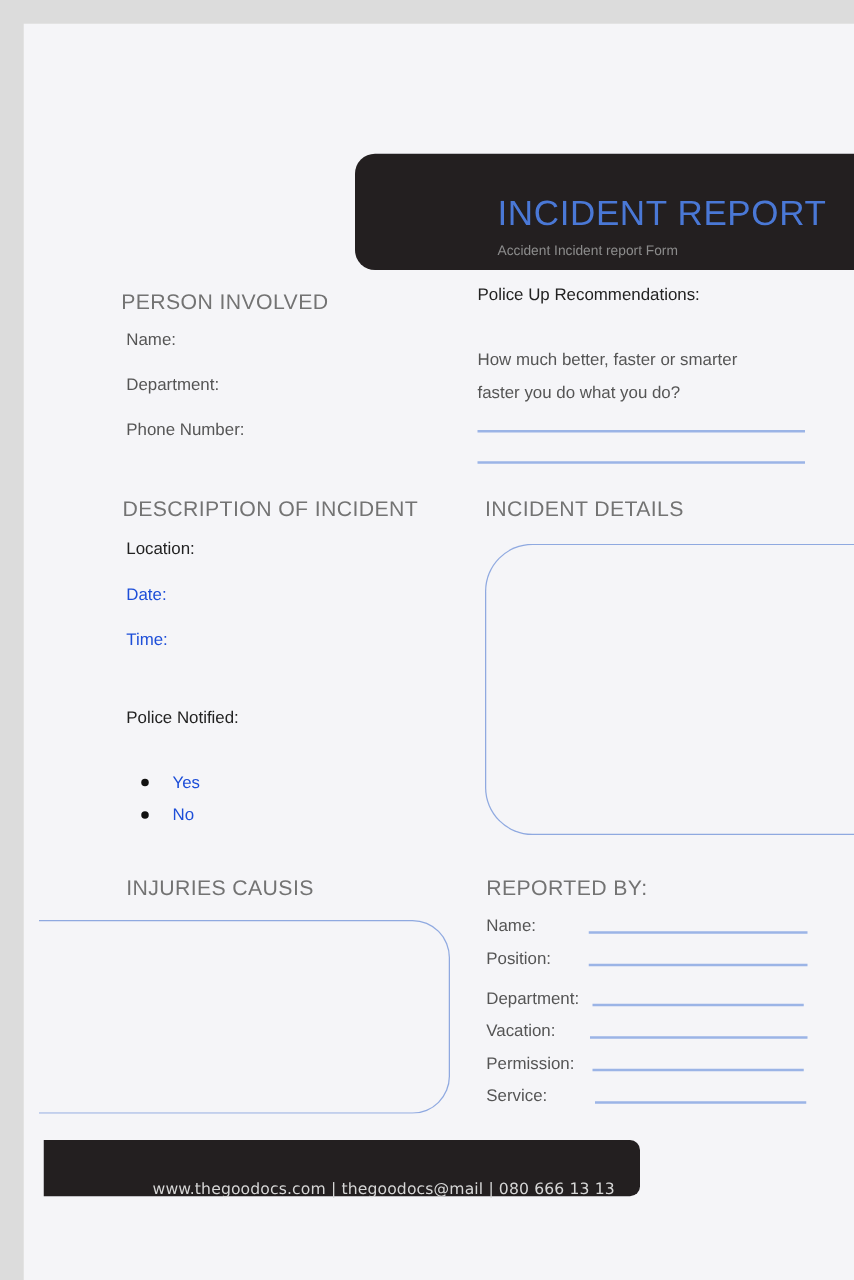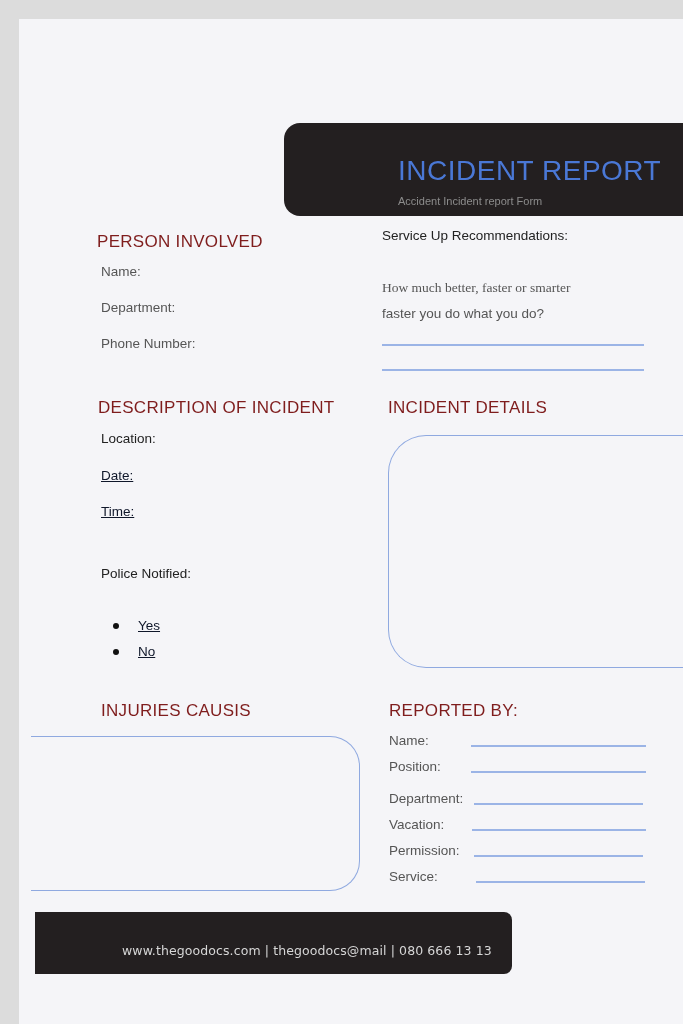--- a/index.html
+++ b/index.html
@@ -26,29 +26,29 @@
       left: 98px; top: 16px;
       font-size: 28px; color: #4a78d6;
       letter-spacing: 0.5px; white-space: nowrap;
     }
     .header-subtitle {
       left: 98px; top: 56px;
       font-size: 11px; color: #8c8c8c;
       white-space: nowrap;
     }
     .section-title {
-      font-size: 17px; color: #7f1d1d;
+      font-size: 17px; color: #737373;
       letter-spacing: 0.3px; white-space: nowrap;
     }
     .label {
       font-size: 13.5px; color: #555;
       white-space: nowrap;
     }
     .label.dark { color: #222; }
-    .label.light { color: #0f172a; text-decoration: underline; }
+    .label.light { color: #1d4ed8; }
     .underline {
       height: 1.5px; background: #9bb4e6;
     }
     .bullet-dot {
       width: 6px; height: 6px; border-radius: 50%;
       background: #111;
     }
     .details-box {
       left: 353px; top: 400px;
       width: 330px; height: 233px;
@@ -58,21 +58,21 @@
     }
     .injuries-box {
       left: -4px; top: 701px;
       width: 329px; height: 155px;
       border: 1.2px solid #8fa9e0;
       border-left: none;
       border-radius: 0 30px 30px 0;
     }
     .footer-bar {
       left: 0px; top: 877px;
-      width: 477px; height: 62px;
+      width: 477px; height: 45px;
       background: #231f20;
       border-radius: 0 8px 8px 0;
     }
     .footer-text {
       left: 71px; top: 15px;
       font-size: 12.5px; color: #d6d6d6;
       white-space: nowrap;
       font-family: "DejaVu Sans", sans-serif;
       letter-spacing: 0.1px;
     }
@@ -85,22 +85,22 @@
   <div class="abs header-block">
     <div class="abs header-title">INCIDENT REPORT</div>
     <div class="abs header-subtitle">Accident Incident report Form</div>
   </div>
 
   <div class="abs section-title" style="left:62px; top:197px;">PERSON INVOLVED</div>
   <div class="abs label" style="left:66px; top:229px;">Name:</div>
   <div class="abs label" style="left:66px; top:265px;">Department:</div>
   <div class="abs label" style="left:66px; top:301px;">Phone Number:</div>
 
-  <div class="abs label dark" style="left:347px; top:193px;">Service Up Recommendations:</div>
-  <div class="abs label" style="left:347px; top:245px;font-family:Liberation Serif, serif;">How much better, faster or smarter</div>
+  <div class="abs label dark" style="left:347px; top:193px;">Police Up Recommendations:</div>
+  <div class="abs label" style="left:347px; top:245px;">How much better, faster or smarter</div>
   <div class="abs label" style="left:347px; top:271px;">faster you do what you do?</div>
   <div class="abs underline" style="left:347px; top:309px; width:262px;"></div>
   <div class="abs underline" style="left:347px; top:334px; width:262px;"></div>
 
   <div class="abs section-title" style="left:63px; top:363px;">DESCRIPTION OF INCIDENT</div>
   <div class="abs label dark" style="left:66px; top:396px;">Location:</div>
   <div class="abs label light" style="left:66px; top:433px;">Date:</div>
   <div class="abs label light" style="left:66px; top:469px;">Time:</div>
   <div class="abs label dark" style="left:66px; top:531px;">Police Notified:</div>
 

